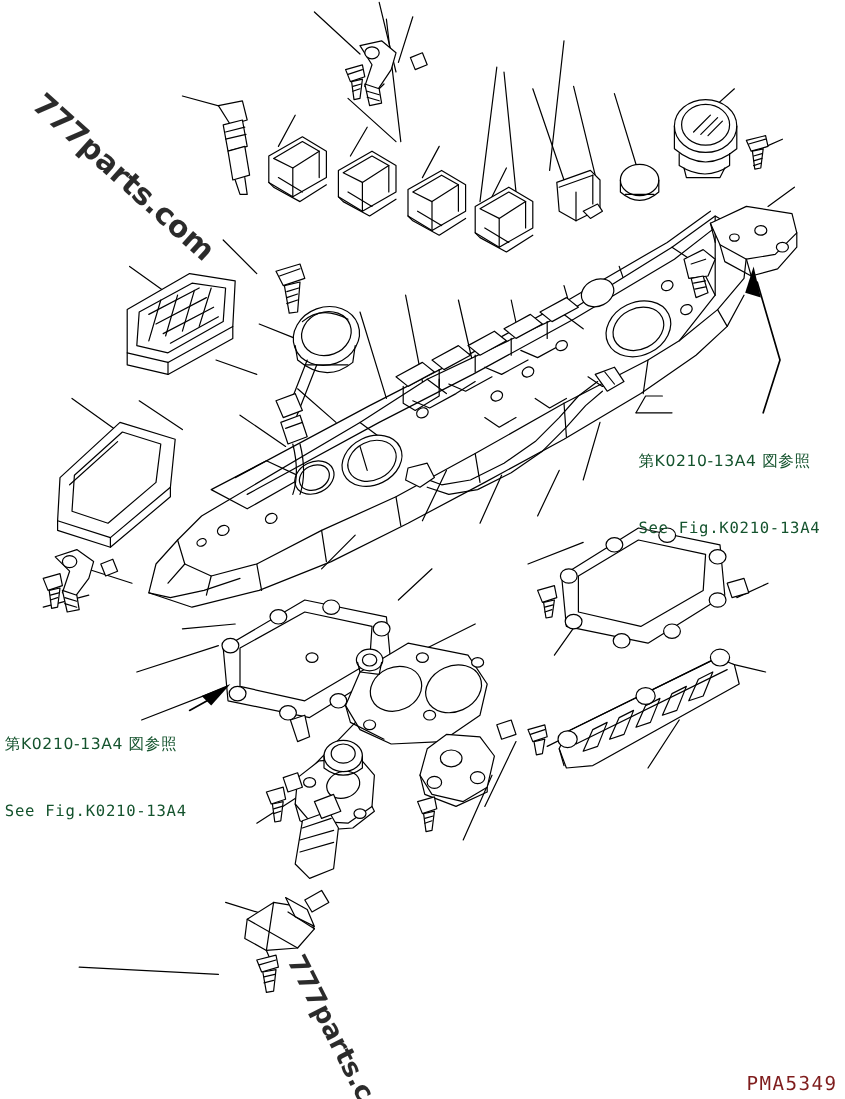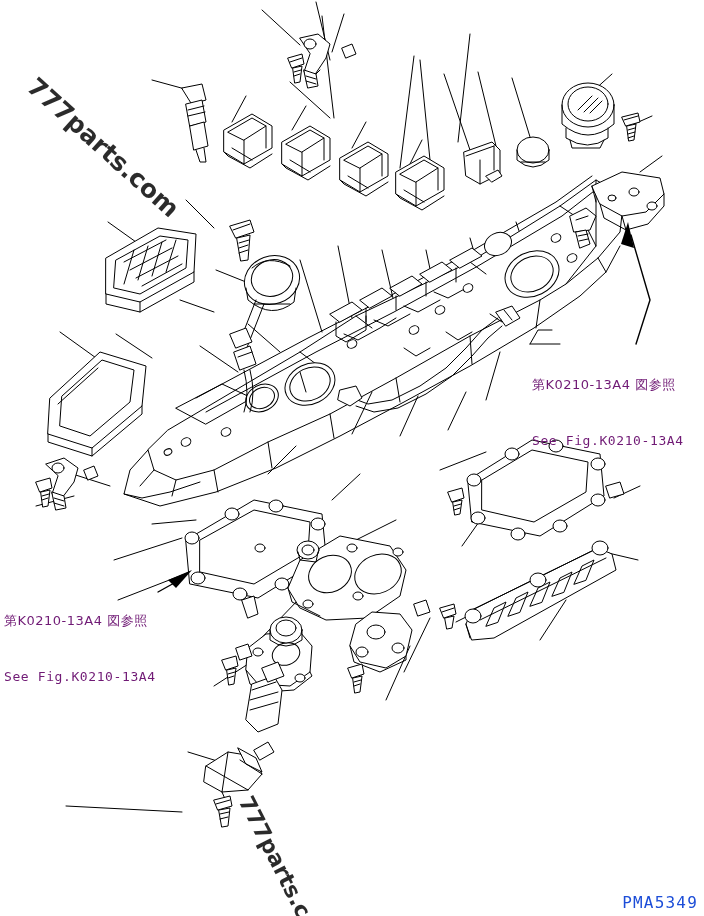--- a/index.html
+++ b/index.html
@@ -9,30 +9,30 @@
     -webkit-font-smoothing:none;
   }
   #sheet{position:absolute;inset:0;width:704px;height:916px;}
   svg.layer{position:absolute;left:0;top:0;width:704px;height:916px;}
   .ln{fill:none;stroke:#000;stroke-width:1;stroke-linecap:round;stroke-linejoin:round;}
   .ln2{fill:none;stroke:#000;stroke-width:1.4;stroke-linecap:round;stroke-linejoin:round;}
   .fillw{fill:#ffffff;stroke:#000;stroke-width:1;stroke-linejoin:round;stroke-linecap:round;}
   .solid{fill:#000;stroke:none;}
   .leader{fill:none;stroke:#000;stroke-width:1;stroke-linecap:round;}
 
-  .note{position:absolute;white-space:pre;color:#701a75;line-height:1.25;}
+  .note{position:absolute;white-space:pre;color:#14532d;line-height:1.25;}
   .note .jp{font-family:"DejaVu Sans", sans-serif;font-size:13px;letter-spacing:.5px;}
   .note .en{font-family:"DejaVu Sans Mono", monospace;font-size:13px;letter-spacing:.6px;}
   #note-right{left:532px;top:337px;}
   #note-left{left:4px;top:573px;}
 
   #drawing-number{
     position:absolute;right:6px;bottom:4px;
     font-family:"DejaVu Sans Mono", monospace;
-    font-size:16px;letter-spacing:1.2px;color:#1d4ed8;
+    font-size:16px;letter-spacing:1.2px;color:#7f1d1d;
   }
 
   .wm{position:absolute;color:#1a1a1a;font-family:"DejaVu Sans", sans-serif;
       font-weight:bold;font-size:25px;letter-spacing:0px;white-space:nowrap;
       transform-origin:0 0;opacity:.92;}
   #watermark-1{left:41px;top:72px;transform:rotate(42deg);}
   #watermark-2{left:256px;top:792px;transform:rotate(63deg);font-size:22px;}
 </style>
 </head>
 <body>

